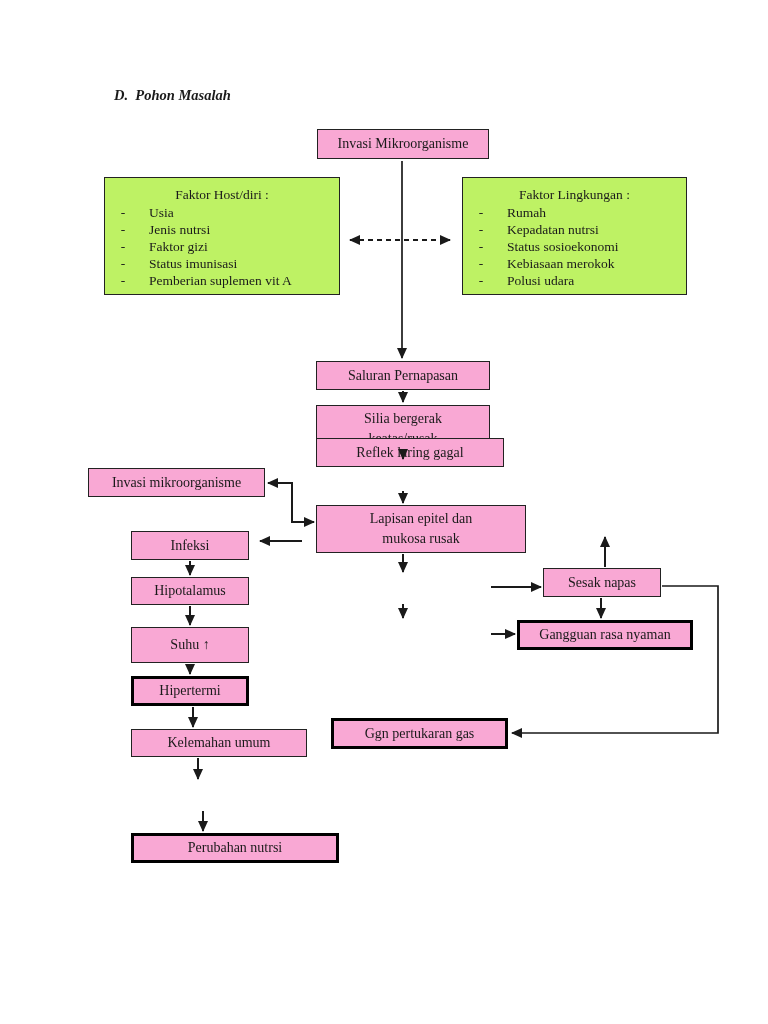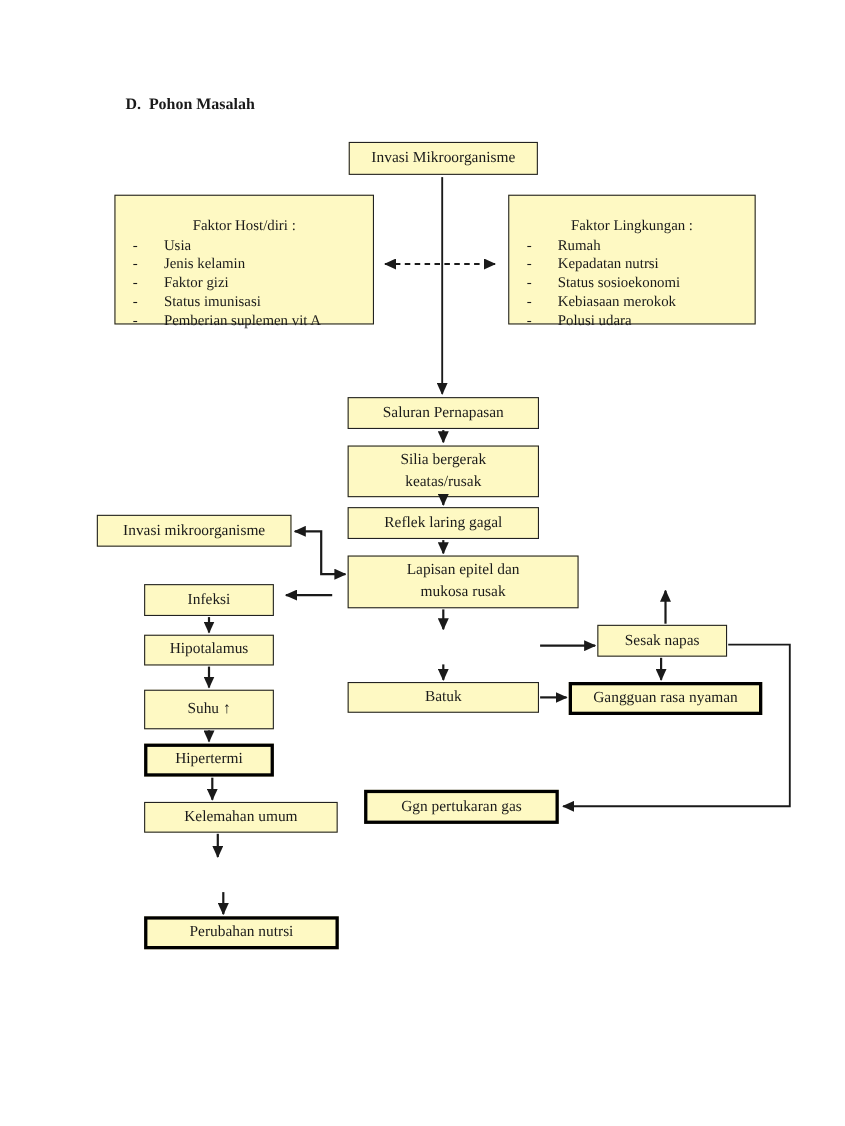--- a/index.html
+++ b/index.html
@@ -3,33 +3,33 @@
 <meta charset="utf-8">
 <style>
   html,body{margin:0;padding:0;background:#ffffff;}
   .page{
     position:relative;width:768px;height:1024px;background:#ffffff;
     font-family:"Liberation Serif","DejaVu Serif",serif;color:#1a1a1a;
     overflow:hidden;
   }
   .heading{
     position:absolute;left:114px;top:87px;
-    font-size:14.5px;font-weight:bold;white-space:pre;
+    font-size:14.5px;font-weight:bold;white-space:pre;font-style:italic;
   }
   .box{
-    position:absolute;box-sizing:border-box;background:#fef9c3;
+    position:absolute;box-sizing:border-box;background:#f9a8d4;
     border:1.6px solid #222222;
     display:flex;align-items:center;justify-content:center;
     text-align:center;font-size:14px;line-height:20px;white-space:pre-line;
   }
   .box.bold{border:3px solid #000000;}
   .panel{
-    position:absolute;box-sizing:border-box;background:#fef9c3;
+    position:absolute;box-sizing:border-box;background:#bef264;
     border:1.6px solid #222222;font-size:13.5px;line-height:17px;
-    padding:18px 6px 0 6px;
+    padding:8px 6px 0 6px;
   }
   .panel-title{text-align:center;margin-bottom:1px;}
   .panel-item{display:flex;}
   .panel-dash{width:24px;text-align:center;flex:0 0 auto;}
   .panel-itemtext{padding-left:14px;}
   svg.wires{position:absolute;left:0;top:0;pointer-events:none;}
   svg.wires line, svg.wires polyline{stroke:#1a1a1a;fill:none;}
 </style>
 </head>
 <body>
@@ -41,21 +41,21 @@
   <div class="box" style="left:317px;top:129px;width:172px;height:30px">Invasi Mikroorganisme</div>
 
   <div class="panel" style="left:104px;top:177px;width:236px;height:118px">
     <div class="panel-title">Faktor Host/diri :</div>
     <div class="panel-item">
       <span class="panel-dash">-</span>
       <span class="panel-itemtext">Usia</span>
     </div>
     <div class="panel-item">
       <span class="panel-dash">-</span>
-      <span class="panel-itemtext">Jenis kelamin</span>
+      <span class="panel-itemtext">Jenis nutrsi</span>
     </div>
     <div class="panel-item">
       <span class="panel-dash">-</span>
       <span class="panel-itemtext">Faktor gizi</span>
     </div>
     <div class="panel-item">
       <span class="panel-dash">-</span>
       <span class="panel-itemtext">Status imunisasi</span>
     </div>
     <div class="panel-item">
@@ -84,32 +84,31 @@
     </div>
     <div class="panel-item">
       <span class="panel-dash">-</span>
       <span class="panel-itemtext">Polusi udara</span>
     </div>
   </div>
 
   <div class="box" style="left:316px;top:361px;width:174px;height:29px">Saluran Pernapasan</div>
   <div class="box" style="left:316px;top:405px;width:174px;height:47px">Silia bergerak
 keatas/rusak</div>
-  <div class="box" style="left:316px;top:461px;width:174px;height:29px">Reflek laring gagal</div>
+  <div class="box" style="left:316px;top:438px;width:188px;height:29px">Reflek laring gagal</div>
   <div class="box" style="left:316px;top:505px;width:210px;height:48px">Lapisan epitel dan
 mukosa rusak</div>
-  <div class="box" style="left:316px;top:620px;width:174px;height:28px">Batuk</div>
 
   <div class="box" style="left:88px;top:468px;width:177px;height:29px">Invasi mikroorganisme</div>
   <div class="box" style="left:131px;top:531px;width:118px;height:29px">Infeksi</div>
   <div class="box" style="left:131px;top:577px;width:118px;height:28px">Hipotalamus</div>
   <div class="box" style="left:131px;top:627px;width:118px;height:36px">Suhu ↑</div>
   <div class="box bold" style="left:131px;top:676px;width:118px;height:30px">Hipertermi</div>
   <div class="box" style="left:131px;top:729px;width:176px;height:28px">Kelemahan umum</div>
-  <div class="box bold" style="left:131px;top:833px;width:177px;height:30px">Perubahan nutrsi</div>
+  <div class="box bold" style="left:131px;top:833px;width:208px;height:30px">Perubahan nutrsi</div>
 
   <div class="box" style="left:543px;top:568px;width:118px;height:29px">Sesak napas</div>
   <div class="box bold" style="left:517px;top:620px;width:176px;height:30px">Gangguan rasa nyaman</div>
   <div class="box bold" style="left:331px;top:718px;width:177px;height:31px">Ggn pertukaran gas</div>
 
   <svg class="wires" width="768" height="1024" viewBox="0 0 768 1024">
     <defs>
       <marker id="arr" markerUnits="userSpaceOnUse" markerWidth="11" markerHeight="10" viewBox="0 0 11 10" refX="10" refY="5" orient="auto">
         <path d="M0 0 L11 5 L0 10 Z" fill="#1a1a1a"></path>
       </marker>

